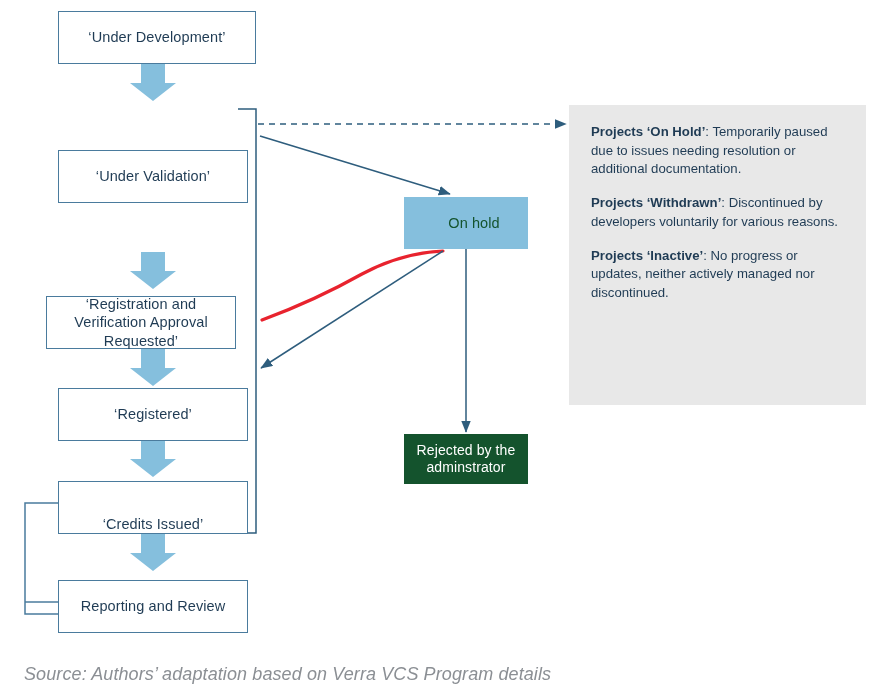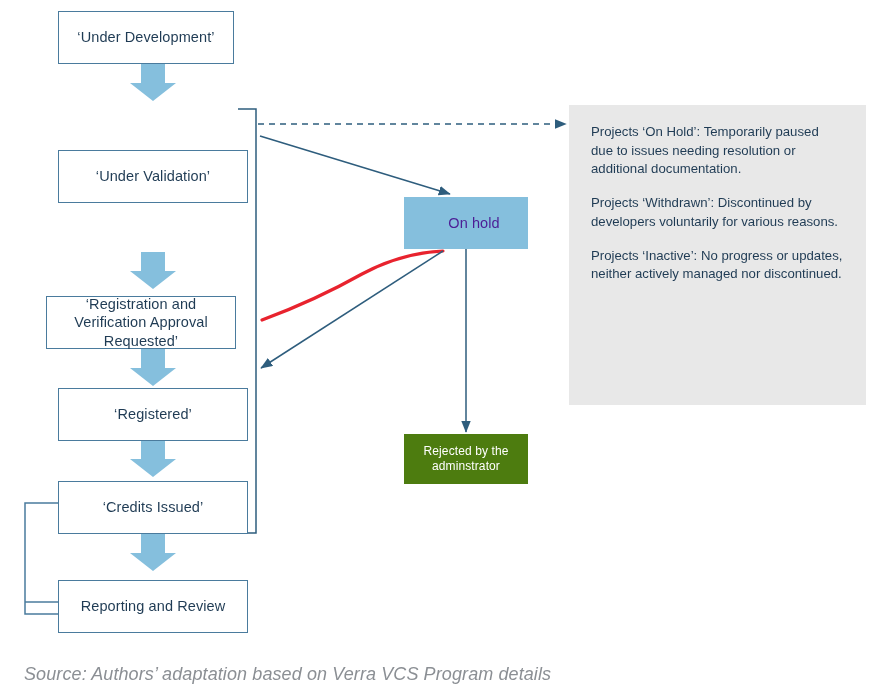--- a/index.html
+++ b/index.html
@@ -23,45 +23,45 @@
     line-height:1.25;
     letter-spacing:.1px;
   }
   .node.flow{
     border:1.4px solid #4a7b9d;
     background:#ffffff;
     color:#1f3b54;
   }
   .node.onhold{
     background:#85bfdd;
-    color:#4c1d95;
+    color:#14532d;
     border:none;
     padding-left:16px;
   }
   .node.rejected{
-    background:#4d7c0f;
+    background:#14532d;
     color:#ffffff;
     border:none;
-    font-size:12px;
+    font-size:14px;
   }
 
   .note-panel{
     position:absolute;
     left:569px;top:105px;
     width:297px;height:300px;
     background:#e8e8e8;
     box-sizing:border-box;
     padding:18px 22px 0 22px;
     font-size:13.2px;
     line-height:1.42;
     color:#1f3b54;
   }
   .note-panel .nlabel{margin:0 0 16px 0;}
   .note-panel p{margin:0 0 15px 0;}
-  .note-panel b{font-weight:normal;}
+  .note-panel b{font-weight:bold;}
 
   .source{
     position:absolute;
     left:24px;top:664px;
     font-size:18px;
     font-style:italic;
     color:#8b8f94;
     letter-spacing:.1px;
   }
 </style>
@@ -109,38 +109,38 @@
 
     <line x1="443" y1="251" x2="261" y2="368" stroke="#2e5d7d" stroke-width="1.5" marker-end="url(#arrowThin)"></line>
 
     <line x1="466" y1="249" x2="466" y2="432" stroke="#2e5d7d" stroke-width="1.5" marker-end="url(#arrowThin)"></line>
 
     <polyline points="155,614 25,614 25,503 150,503" fill="none" stroke="#4a7b9d" stroke-width="1.5" marker-end="url(#arrowThin)"></polyline>
 
     <polyline points="25,602 150,602" fill="none" stroke="#4a7b9d" stroke-width="1.5" marker-end="url(#arrowThin)"></polyline>
   </svg>
 
-  <div class="node flow" style="left:58px;top:11px;width:176px;height:53px;">
+  <div class="node flow" style="left:58px;top:11px;width:198px;height:53px;">
     <span>‘Under Development’</span>
   </div>
 
   <div class="node flow" style="left:58px;top:105px;width:190px;height:53px;margin-top:45px;">
     <span>‘Under Validation’</span>
   </div>
 
 
   <div class="node flow" style="left:46px;top:296px;width:190px;height:53px;padding:0 6px;">
     <span>‘Registration and Verification Approval Requested’</span>
   </div>
 
   <div class="node flow" style="left:58px;top:388px;width:190px;height:53px;">
     <span>‘Registered’</span>
   </div>
 
-  <div class="node flow" style="left:58px;top:481px;width:190px;height:53px;">
+  <div class="node flow" style="left:58px;top:481px;width:190px;height:53px;align-items:flex-end;">
     <span>‘Credits Issued’</span>
   </div>
 
   <div class="node flow" style="left:58px;top:580px;width:190px;height:53px;">
     <span>Reporting and Review</span>
   </div>
 
   <div class="node onhold" style="left:404px;top:197px;width:124px;height:52px;">
     <span>On hold</span>
   </div>

